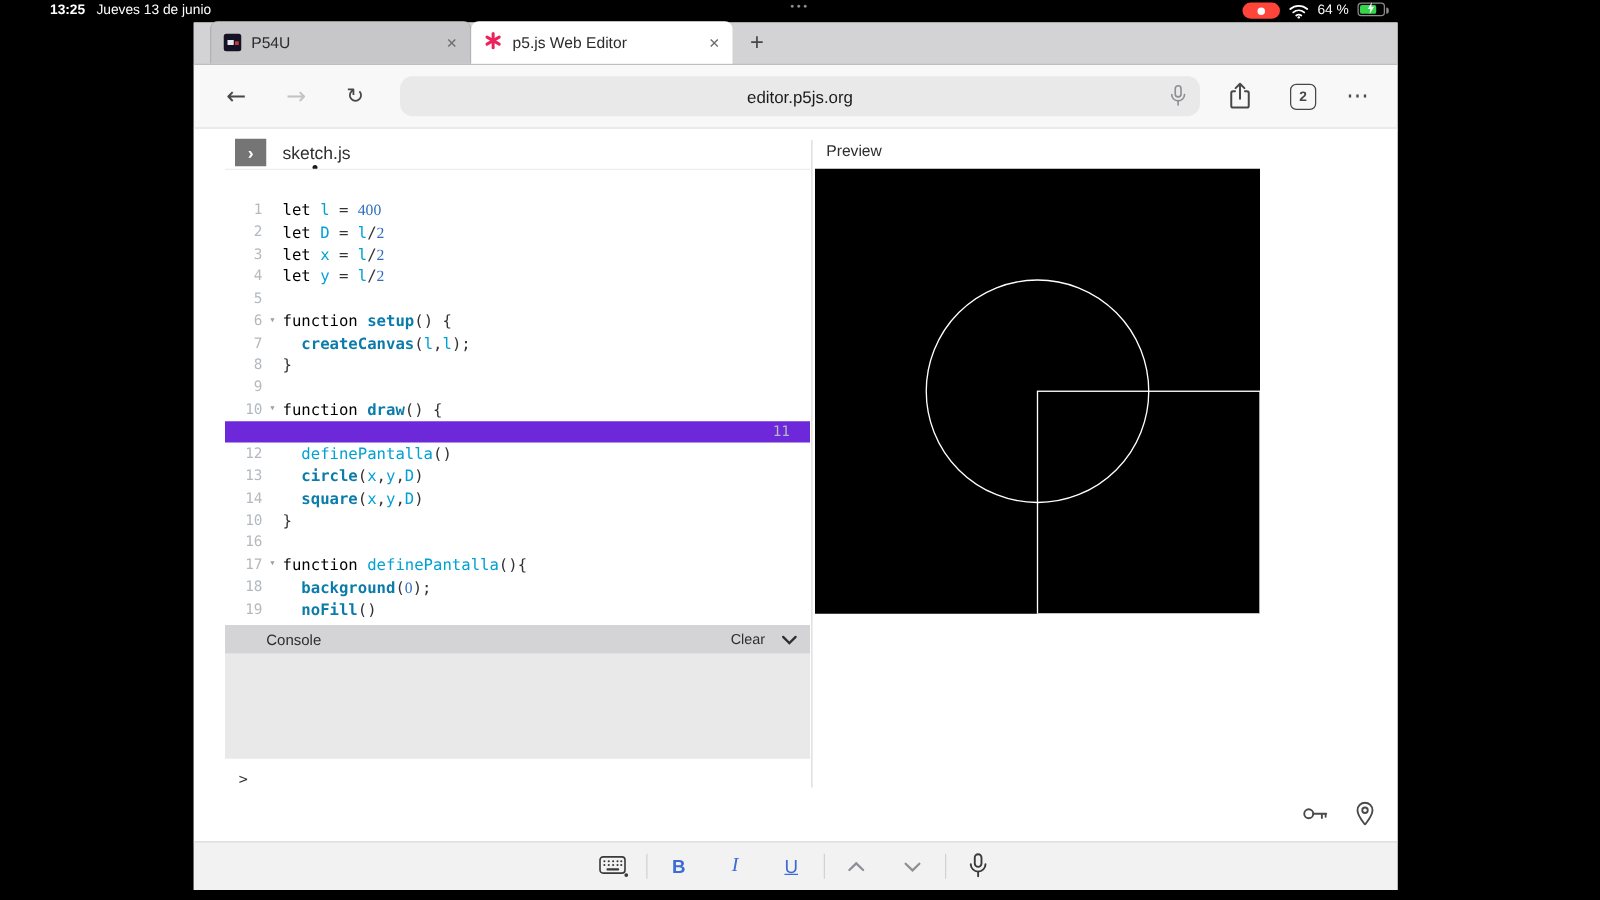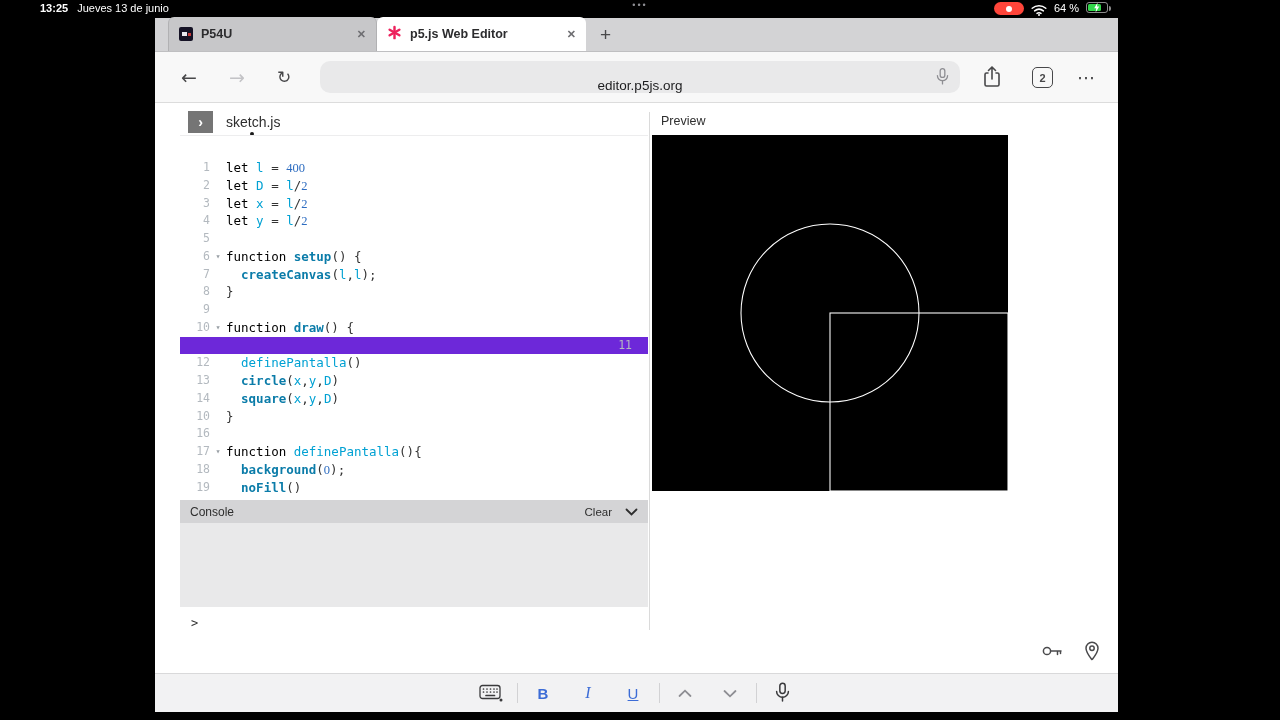--- a/index.html
+++ b/index.html
@@ -17,36 +17,36 @@
   .sb-batt-text { font-size:11px; }
   .battery { width:22px; height:11px; border:1px solid rgba(255,255,255,.55); border-radius:3px; position:relative; display:inline-block; }
   .bfill { position:absolute; left:1px; top:1px; bottom:1px; width:13px; background:#32d74b; border-radius:1.5px; }
   .btip { position:absolute; right:-3.5px; top:3px; width:2px; height:5px; background:rgba(255,255,255,.55); border-radius:0 2px 2px 0; }
   .bolt { position:absolute; left:50%; top:50%; transform:translate(-50%,-50%); }
 
   
   .window { position:absolute; left:155px; top:18px; width:963px; height:694px; background:#fff; }
 
   .tabbar { position:absolute; top:0; left:0; right:0; height:34px; background:#d3d3d5; display:flex; align-items:flex-end; padding-left:13px; border-bottom:1px solid #bfbfc1; }
-  .tab { width:209px; height:34px; display:flex; align-items:center; padding:0 10px; gap:8px; border-radius:6px 6px 0 0; font-size:12.5px; font-weight:700; color:#2c2c2e;justify-content:space-between; }
+  .tab { width:209px; height:34px; display:flex; align-items:center; padding:0 10px; gap:8px; border-radius:6px 6px 0 0; font-size:12.5px; font-weight:400; color:#2c2c2e;justify-content:space-between; }
   .tab.inactive { background:#c7c7c9; border-left:1px solid #b1b1b3; border-right:1px solid #b1b1b3; }
   .tab.active { background:#ffffff; }
   .tab-title { flex:1; white-space:nowrap; overflow:hidden; }
   .tab-close { color:#6e6e72; font-size:11px; }
   .favicon-p54u { width:14px; height:14px; background:#151225; border-radius:2px; position:relative; flex:none; }
   .favicon-p54u .fx { position:absolute; left:3px; top:5px; width:5px; height:4px; background:#e8e8ef; }
   .favicon-p54u .fr { position:absolute; right:2px; top:6px; width:3px; height:3px; background:#c43a3a; }
   .newtab { margin-left:14px; font-size:19px; color:#48484a; align-self:center; line-height:34px; }
 
   .toolbar { position:absolute; top:34px; left:0; right:0; height:51px; background:#f8f8f8; border-bottom:1px solid #dcdcdc; }
   .nav-ico { position:absolute; top:50%; transform:translateY(-50%); font-family:"DejaVu Sans", sans-serif; font-size:19px; color:#48484a; }
   .ico-back { left:26px; }
   .ico-fwd { left:74px; color:#c3c3c6; }
   .ico-reload { left:122px; font-size:17px; }
-  .urlbar { position:absolute; left:165px; top:9px; width:640px; height:32px; background:#e9e9ea; border-radius:10px; display:flex; align-items:flex-end; justify-content:center; font-size:13.5px; color:#1c1c1e; }
+  .urlbar { position:absolute; left:165px; top:9px; width:640px; height:32px; background:#e9e9ea; border-radius:10px; display:flex; align-items:center; justify-content:center; font-size:13.5px; color:#1c1c1e; }
   .url-mic { position:absolute; right:11px; top:6px; }
   .tb-share { position:absolute; left:827px; top:13px; }
   .tabsbox { position:absolute; left:877px; top:15px; width:21px; height:21px; border:1.7px solid #48484a; border-radius:5px; font-size:11px; font-weight:600; color:#48484a; display:flex; align-items:center; justify-content:center; }
   .tb-more { position:absolute; left:922px; top:50%; transform:translateY(-50%); font-family:"DejaVu Sans", sans-serif; font-size:18px; color:#48484a; }
 
   
   .page { position:absolute; top:85px; left:0; width:963px; height:570px; background:#fff; }
   .collapse-btn { position:absolute; left:33px; top:8px; width:25px; height:22px; background:#757575; color:#fff; display:flex; align-items:center; justify-content:center; font-size:14px; font-weight:700; }
   .file-tab { position:absolute; left:71px; top:11px; font-size:14px; color:#2e2e2e; }
   .unsaved-dot { position:absolute; left:95px; top:29px; width:4px; height:4px; border-radius:50%; background:#1a1a1a; }
@@ -61,21 +61,21 @@
   .ctext { white-space:pre; color:#333; }
   .tk-k { color:#000000; }
   .tk-p { color:#333333; }
   .tk-v { color:#00a1d3; }
   .tk-n { color:#2d6cc0;font-family:Liberation Serif, serif; }
   .tk-f { color:#0b7ca9; font-weight:bold; }
   .tk-u { color:#00a1d3; }
 
   .console { position:absolute; left:25px; top:397px; width:468px; }
   .console-head { height:23px; background:#d4d4d6; display:flex; align-items:center; padding:0 10px; font-size:12px; color:#2e2e2e; }
-  .console-title { flex:1; }
+  .console-title { flex:1;margin-left:23px; }
   .console-clear { font-size:11.5px; margin-right:13px; }
   .console-body { height:84px; background:#e9e9ea; }
   .console-input { height:22px; margin-top:5px; background:#fff; display:flex; align-items:center; padding-left:11px; font-family:"DejaVu Sans Mono", monospace; font-size:12px; color:#333; }
 
   .divider-v { position:absolute; left:494px; top:9px; width:1px; height:518px; background:#dadada; }
 
   .preview-label { position:absolute; left:506px; top:11px; font-size:12.5px; color:#2e2e2e; }
   .canvas-wrap { position:absolute; left:497px; top:32px; width:356px; height:356px; background:#000; }
   .canvas-wrap svg { width:100%; height:100%; display:block; }
 

